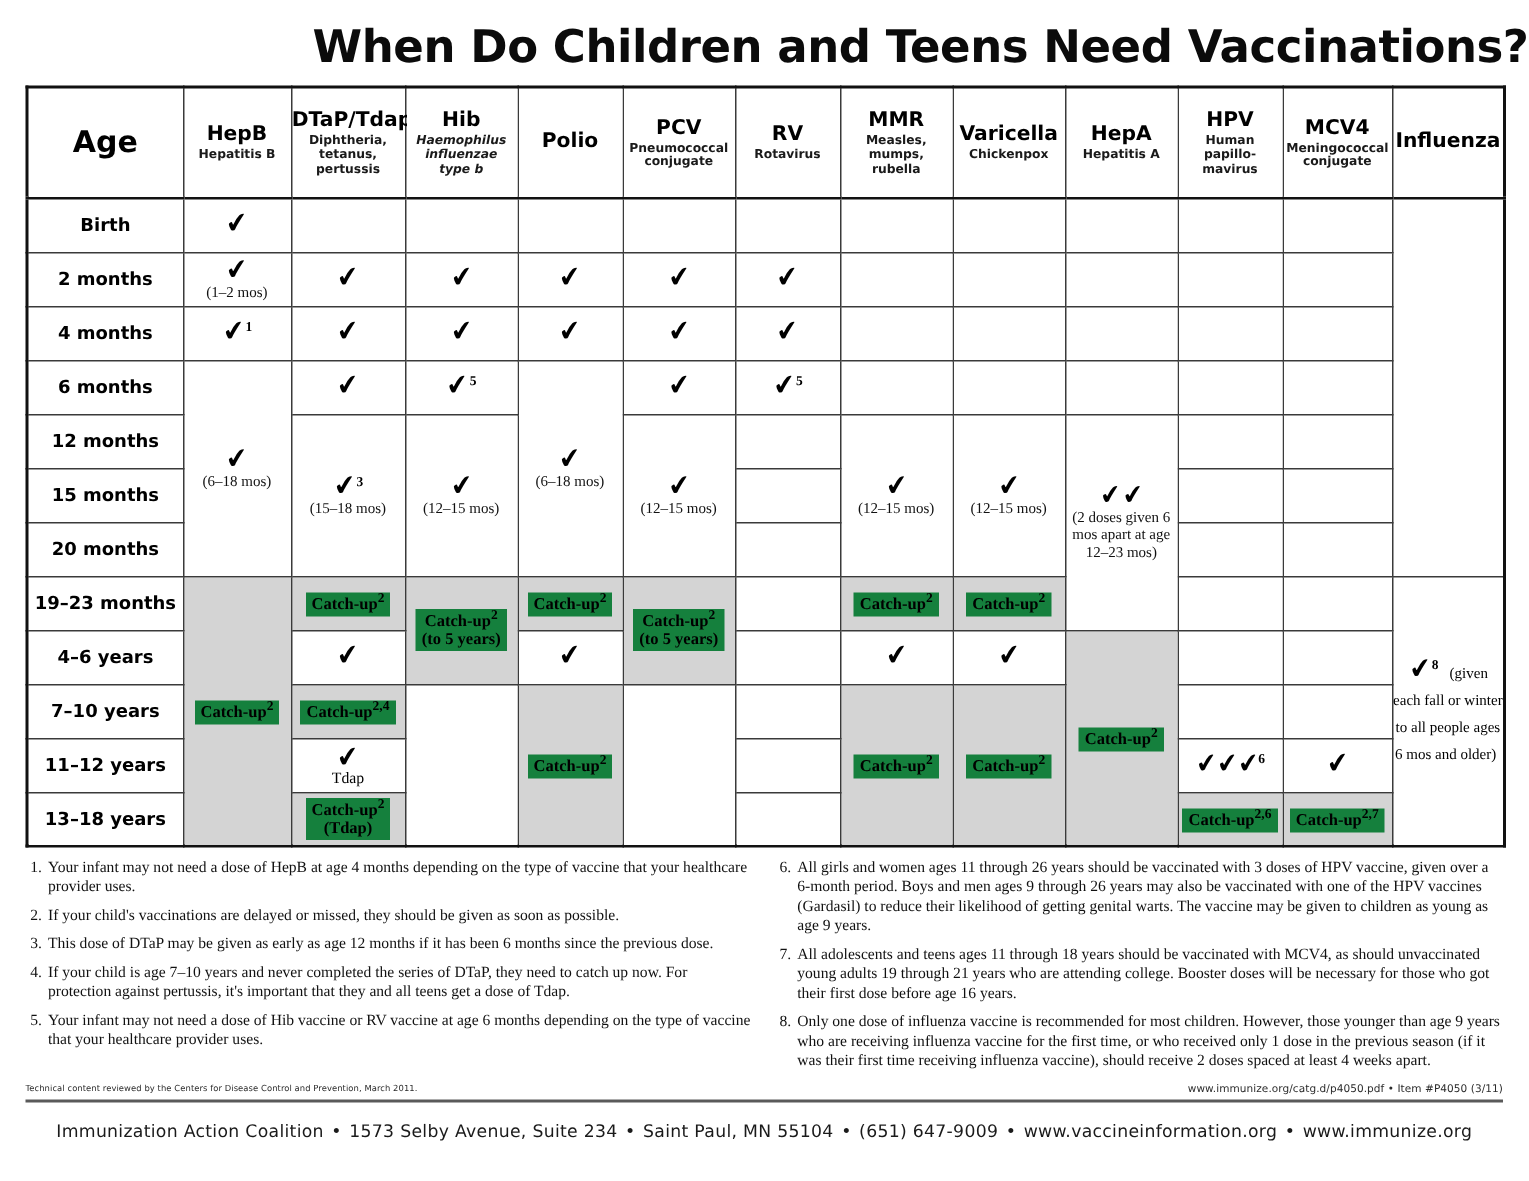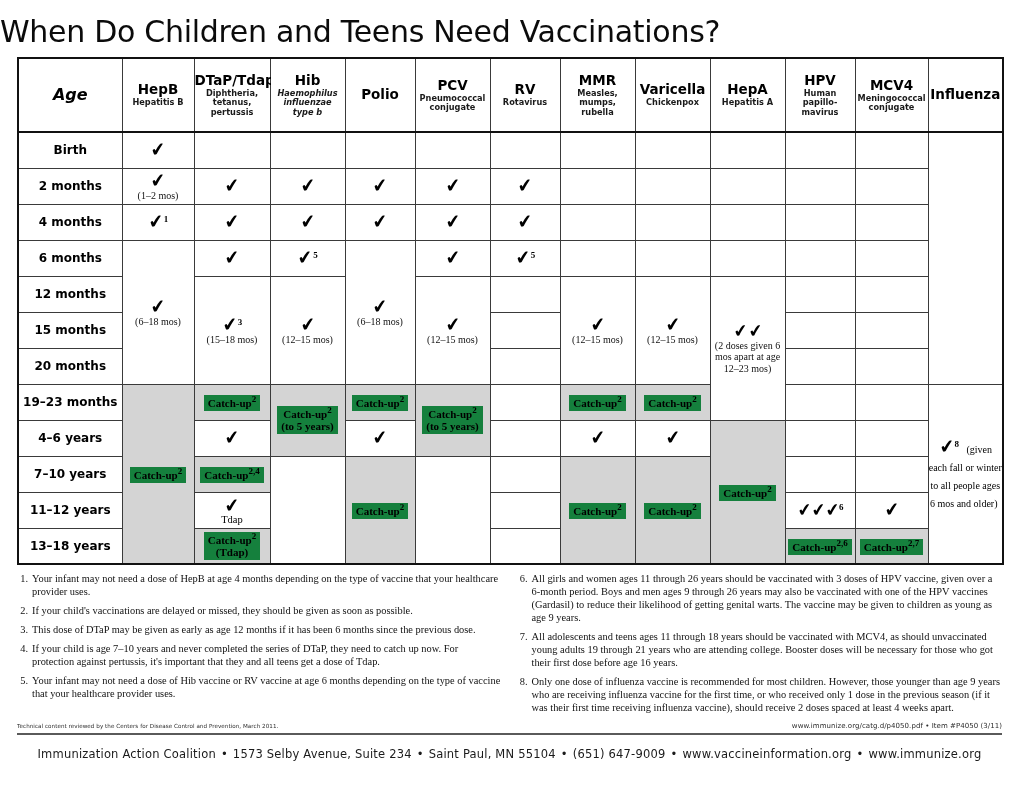--- a/index.html
+++ b/index.html
@@ -11,23 +11,23 @@
     color: #000;
   }
   #page {
     position: relative;
     width: 1019px; height: 787px;
     overflow: hidden;
   }
 
   
   .title {
-    text-align: left;
+    text-align: right;
     font-family: "DejaVu Sans", sans-serif;
-    font-weight: normal;
+    font-weight: bold;
     font-size: 30px;
     letter-spacing: -0.3px;
     padding-top: 14px;
     padding-bottom: 8px;
     color: #0b0b0b;
   }
 
   
   .tbl-wrap { padding: 0 17px; }
   table.sched {
@@ -59,22 +59,21 @@
   .hd .full {
     font-family: "DejaVu Sans", sans-serif;
     font-size: 8.2px;
     line-height: 9.5px;
     display: block;
     padding: 0 2px;
     color: #1a1a1a;
   }
   .hd .full.ital { font-style: italic; }
   .hd.age-hd .abbr {
-    font-size: 16px;
-    font-style: italic;
+    font-size: 20px;
   }
   .hd.influ .abbr { font-size: 13.5px; }
 
   
   td.agecell {
     font-family: "DejaVu Sans", sans-serif;
     font-weight: bold;
     font-size: 12px;
     height: 36px;
     background: #fff;

